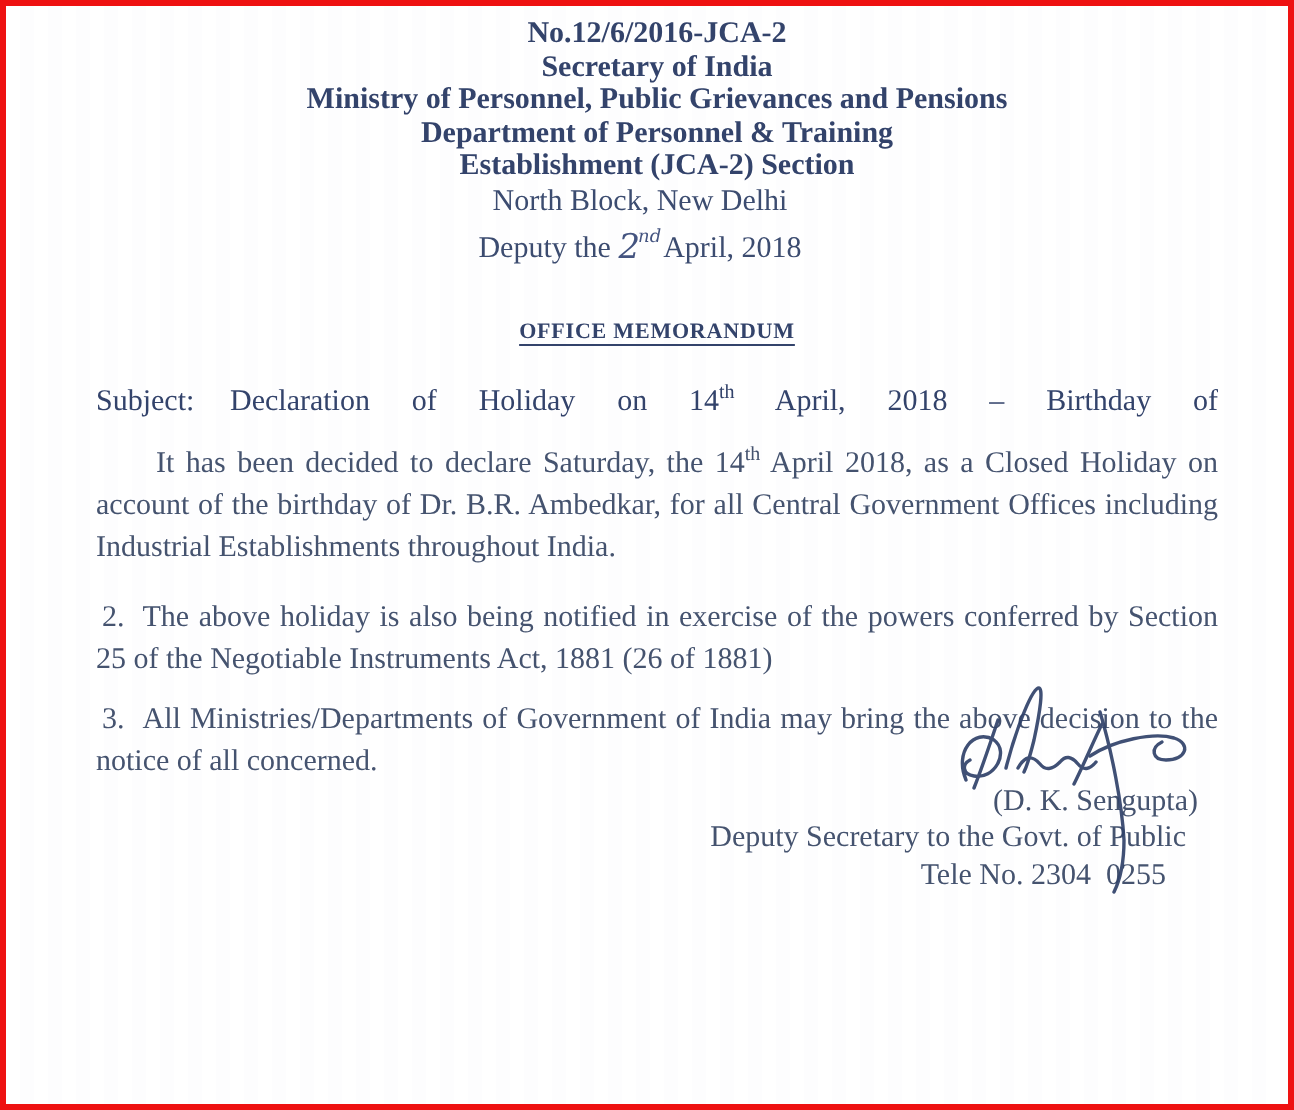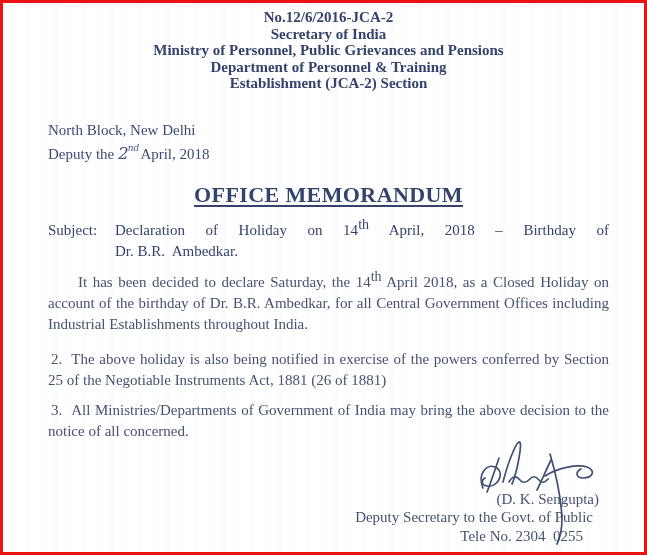--- a/index.html
+++ b/index.html
@@ -25,50 +25,49 @@
   .letterhead {
     text-align: center;
     font-weight: bold;
     font-size: 15px;
     line-height: 16.6px;
     color: #33436b;
     padding-top: 2px;
   }
   
   .dateline {
-    margin-top: 29px;
-    text-align: left;
+    text-align: center;
     font-size: 15px;
     line-height: 19px;
     padding-right: 17px;
   }
   .hand {
     font-family: "DejaVu Serif", serif;
     font-style: italic;
     font-size: 17px;
     margin-right: 0px;
     color: #445480;
   }
   .hand sup {
     font-size: 9px;
     font-style: italic;
     position: relative;
     top: -1px;
     left: -1px;
   }
   sup.tt {
-    font-size: 14px;
+    font-size: 10px;
     line-height: 0;
     vertical-align: super;
   }
   
   .memo-title {
     margin: 21px 0 0 0;
     text-align: center;
-    font-size: 22px;
+    font-size: 11px;
     font-weight: bold;
     letter-spacing: 0.4px;
     color: #33436b;
     text-decoration: underline;
     text-underline-offset: 3px;
     line-height: 20px;
   }
   
   .subject {
     position: relative;
@@ -90,21 +89,20 @@
     text-align: justify;
     color: #45536f;
   }
   #para1 { margin-top: 10px; text-indent: 30px; }
   #para2 { margin-top: 14px; }
   #para3 { margin-top: 9px; }
   .pnum { margin-right: 9px; margin-left: 3px; }
   
   .sig-block {
     position: relative;
-    margin-top: 48px;
     text-align: right;
     font-size: 15px;
     line-height: 18.6px;
     color: #45536f;
   }
   .sig-art {
     position: absolute;
     top: -52px;
     right: 2px;
     width: 170px;
@@ -137,21 +135,20 @@
         <span>Deputy the</span>
         <span class="hand"><span>2</span><sup>nd</sup></span><span>April, 2018</span>
       </div>
     </div>
 
     <h1 class="memo-title">OFFICE MEMORANDUM</h1>
 
     <div class="subject">
       <span class="sub-label">Subject:</span>
       <div class="sub-line1"><span>Declaration of Holiday on 14</span><sup class="tt">th</sup><span> April, 2018 – Birthday of</span></div>
-      <div class="sub-line2">Dr. B.R.&nbsp; Ambedkar.</div>
     </div>
 
     <p class="body-para" id="para1"><span>It has been decided to declare Saturday, the 14</span><sup class="tt">th</sup><span> April 2018, as a Closed Holiday on account of the birthday of Dr. B.R. Ambedkar, for all Central Government Offices including Industrial Establishments throughout India.</span></p>
 
     <p class="body-para" id="para2"><span class="pnum">2.</span><span>The above holiday is also being notified in exercise of the powers conferred by Section 25 of the Negotiable Instruments Act, 1881 (26 of 1881)</span></p>
 
     <p class="body-para" id="para3"><span class="pnum">3.</span><span>All Ministries/Departments of Government of India may bring the above decision to the notice of all concerned.</span></p>
 
     <div class="sig-block">
       <div class="sig-art">

